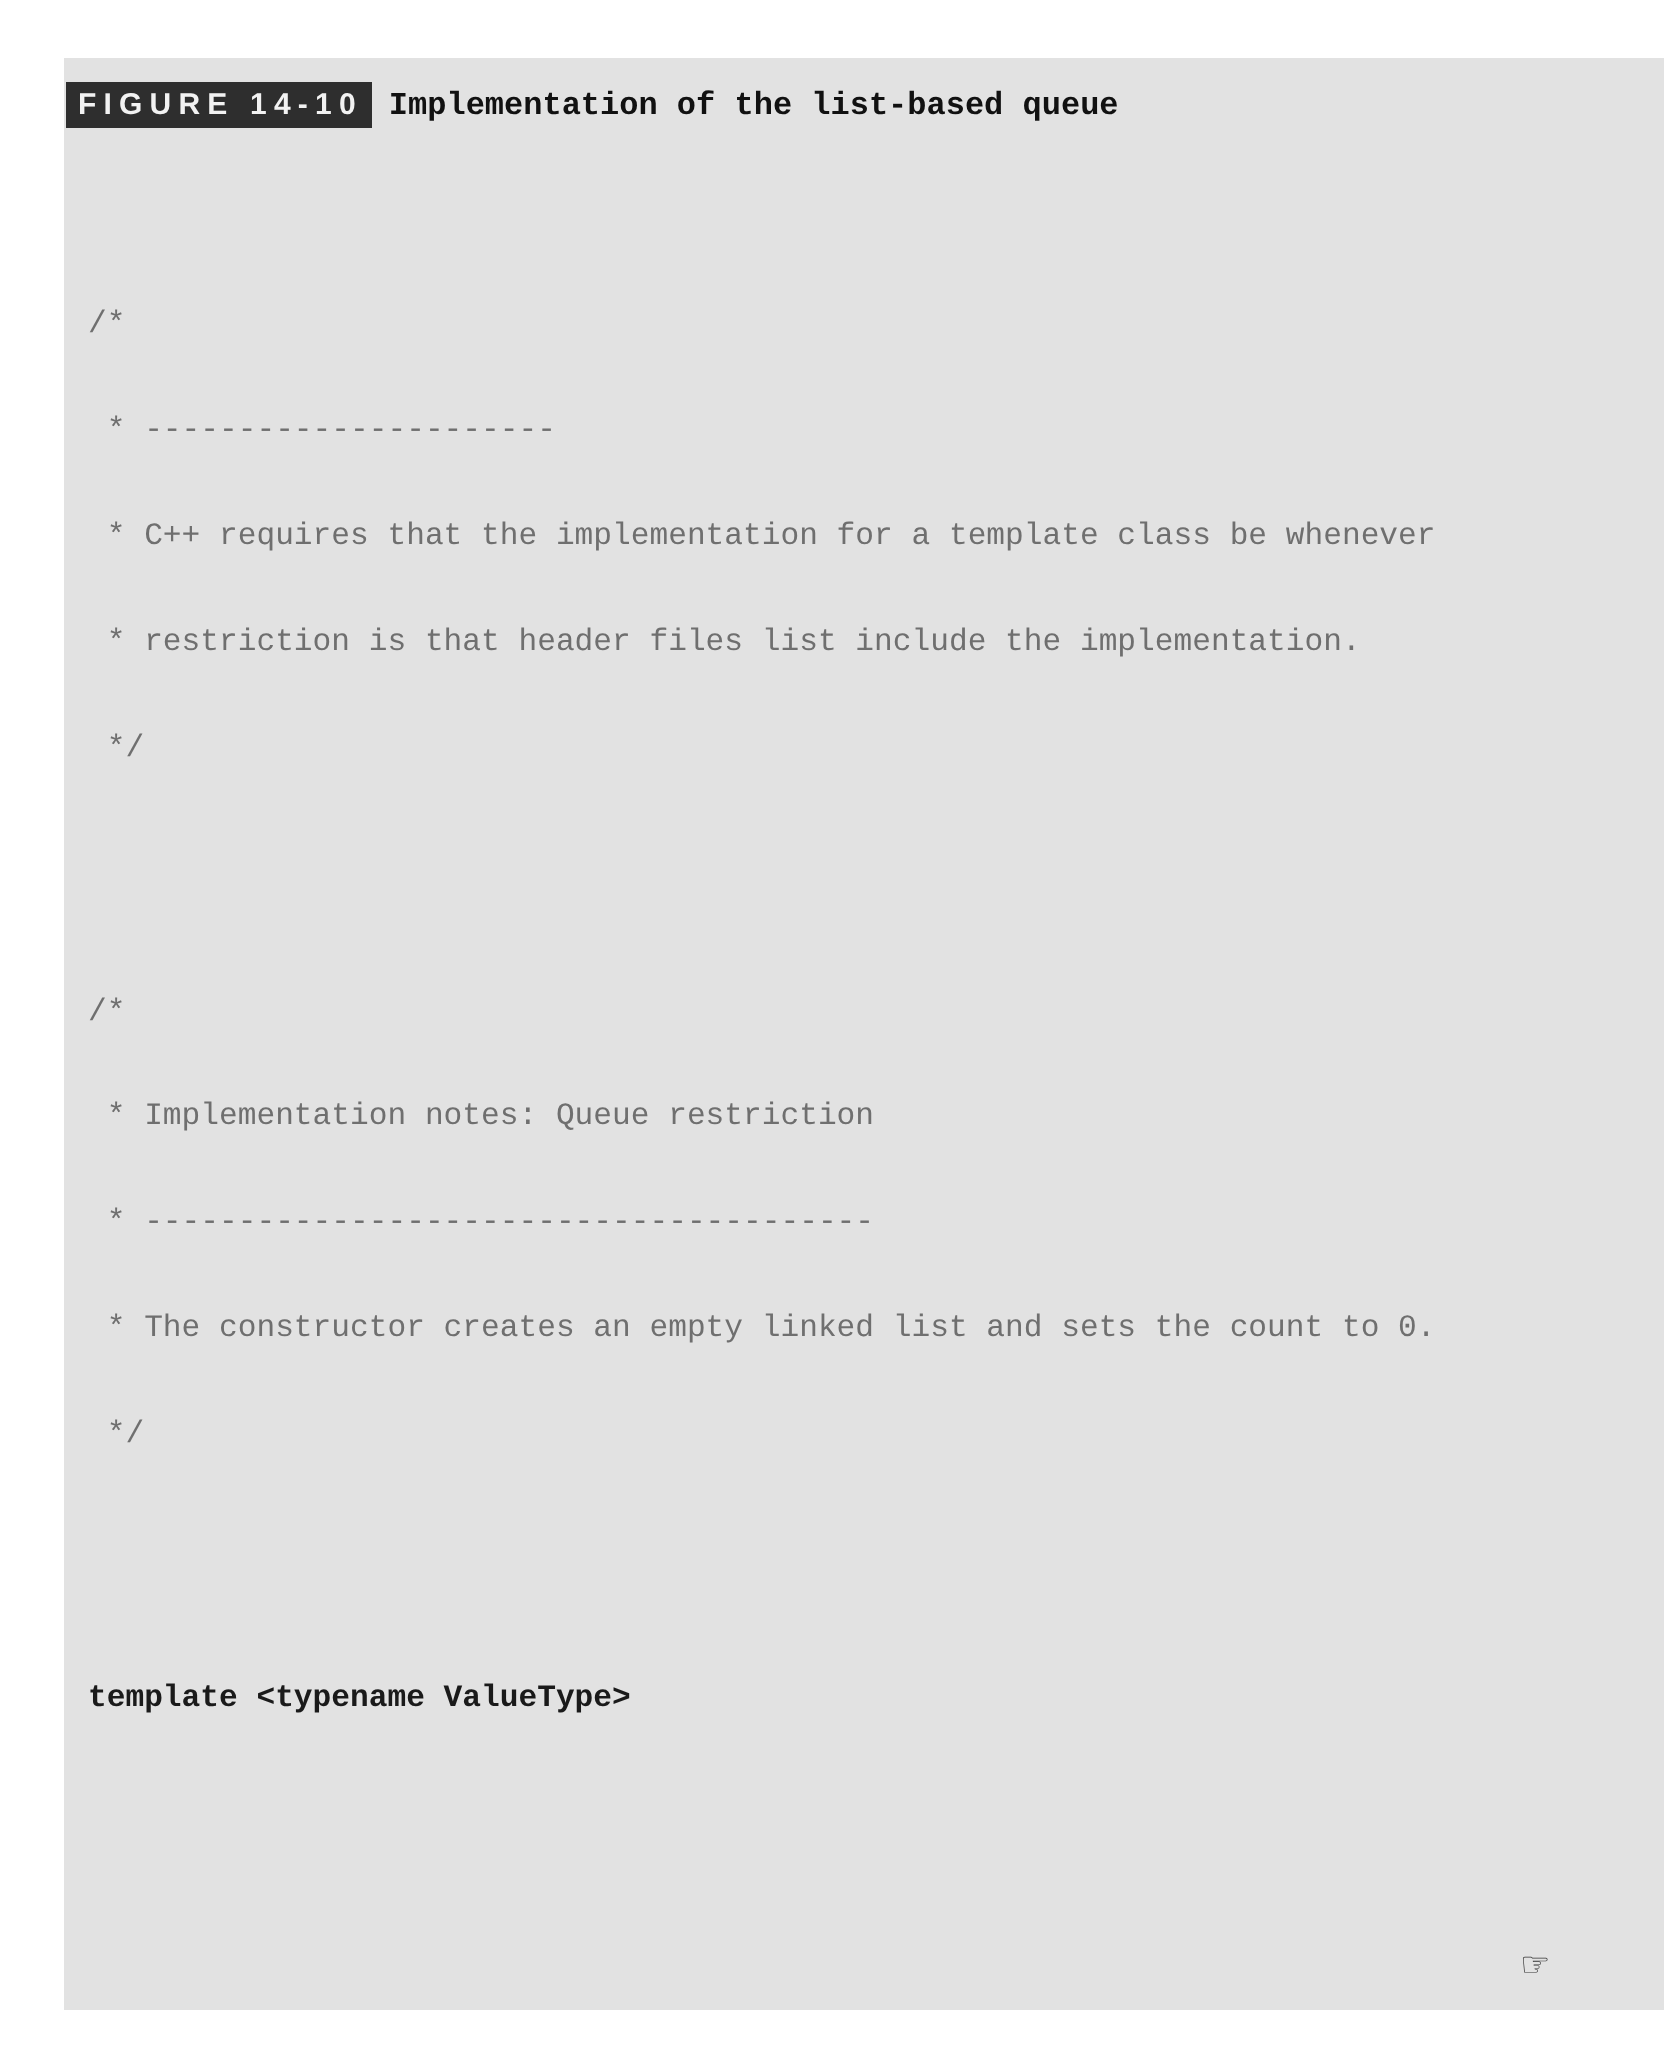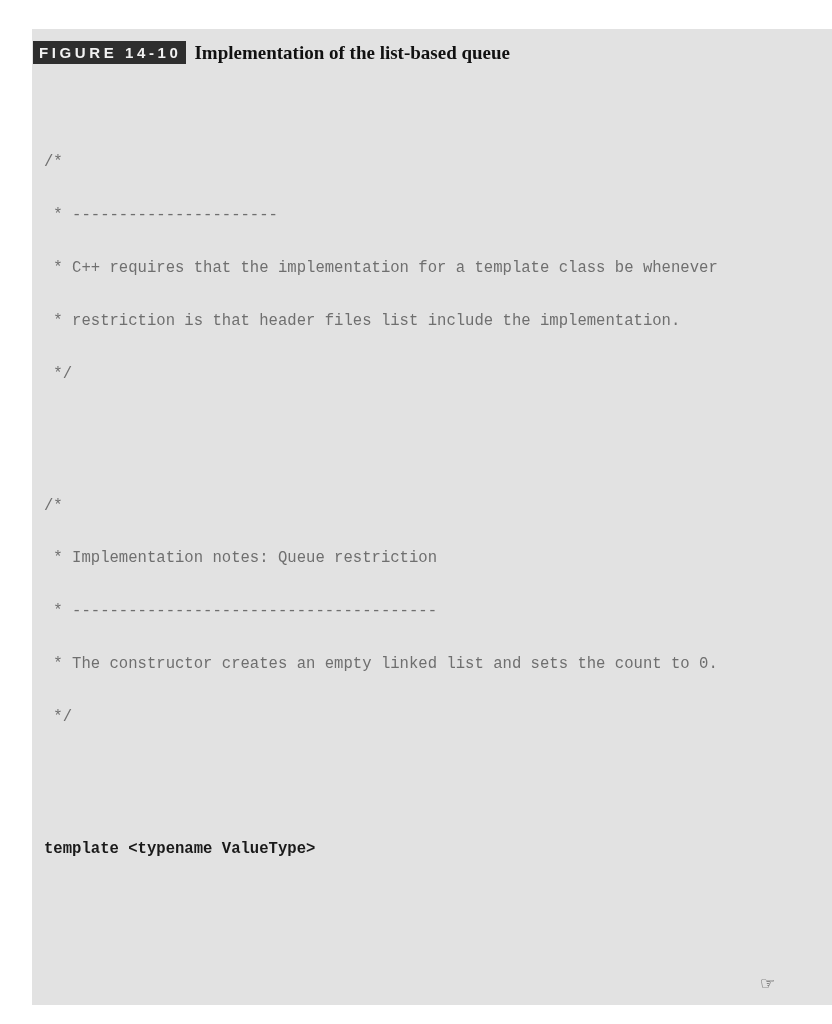--- a/index.html
+++ b/index.html
@@ -13,22 +13,22 @@
     position: absolute; left: 1px; top: 12px; height: 23px;
     display: flex; align-items: center;
   }
   .fig-label {
     background: #2e2e2e; color: #f2f2f2;
     font-family: "Liberation Sans", sans-serif; font-weight: bold;
     font-size: 15px; letter-spacing: 3.6px;
     height: 23px; line-height: 23px; padding: 0 5px 0 6px;
   }
   .fig-title {
-    font-family: Liberation Serif, serif; font-weight: bold;
-    font-size: 19px; color: #111; margin-left: 8px;
+    font-family: Liberation Mono, monospace; font-weight: bold;
+    font-size: 16px; color: #111; margin-left: 8px;
   }
   .code {
     position: absolute; left: 12px; top: 55px; right: 10px;
     font-family: "Liberation Mono", monospace; font-size: 15.6px;
     line-height: 17.6px; white-space: pre; color: #111;
   }
   .block { margin-bottom: 9px; }
   .block.comment { color: #6f6f6f; }
   .block.src { font-weight: bold; color: #1a1a1a; }
   .line { display: block; height: 17.6px; }

